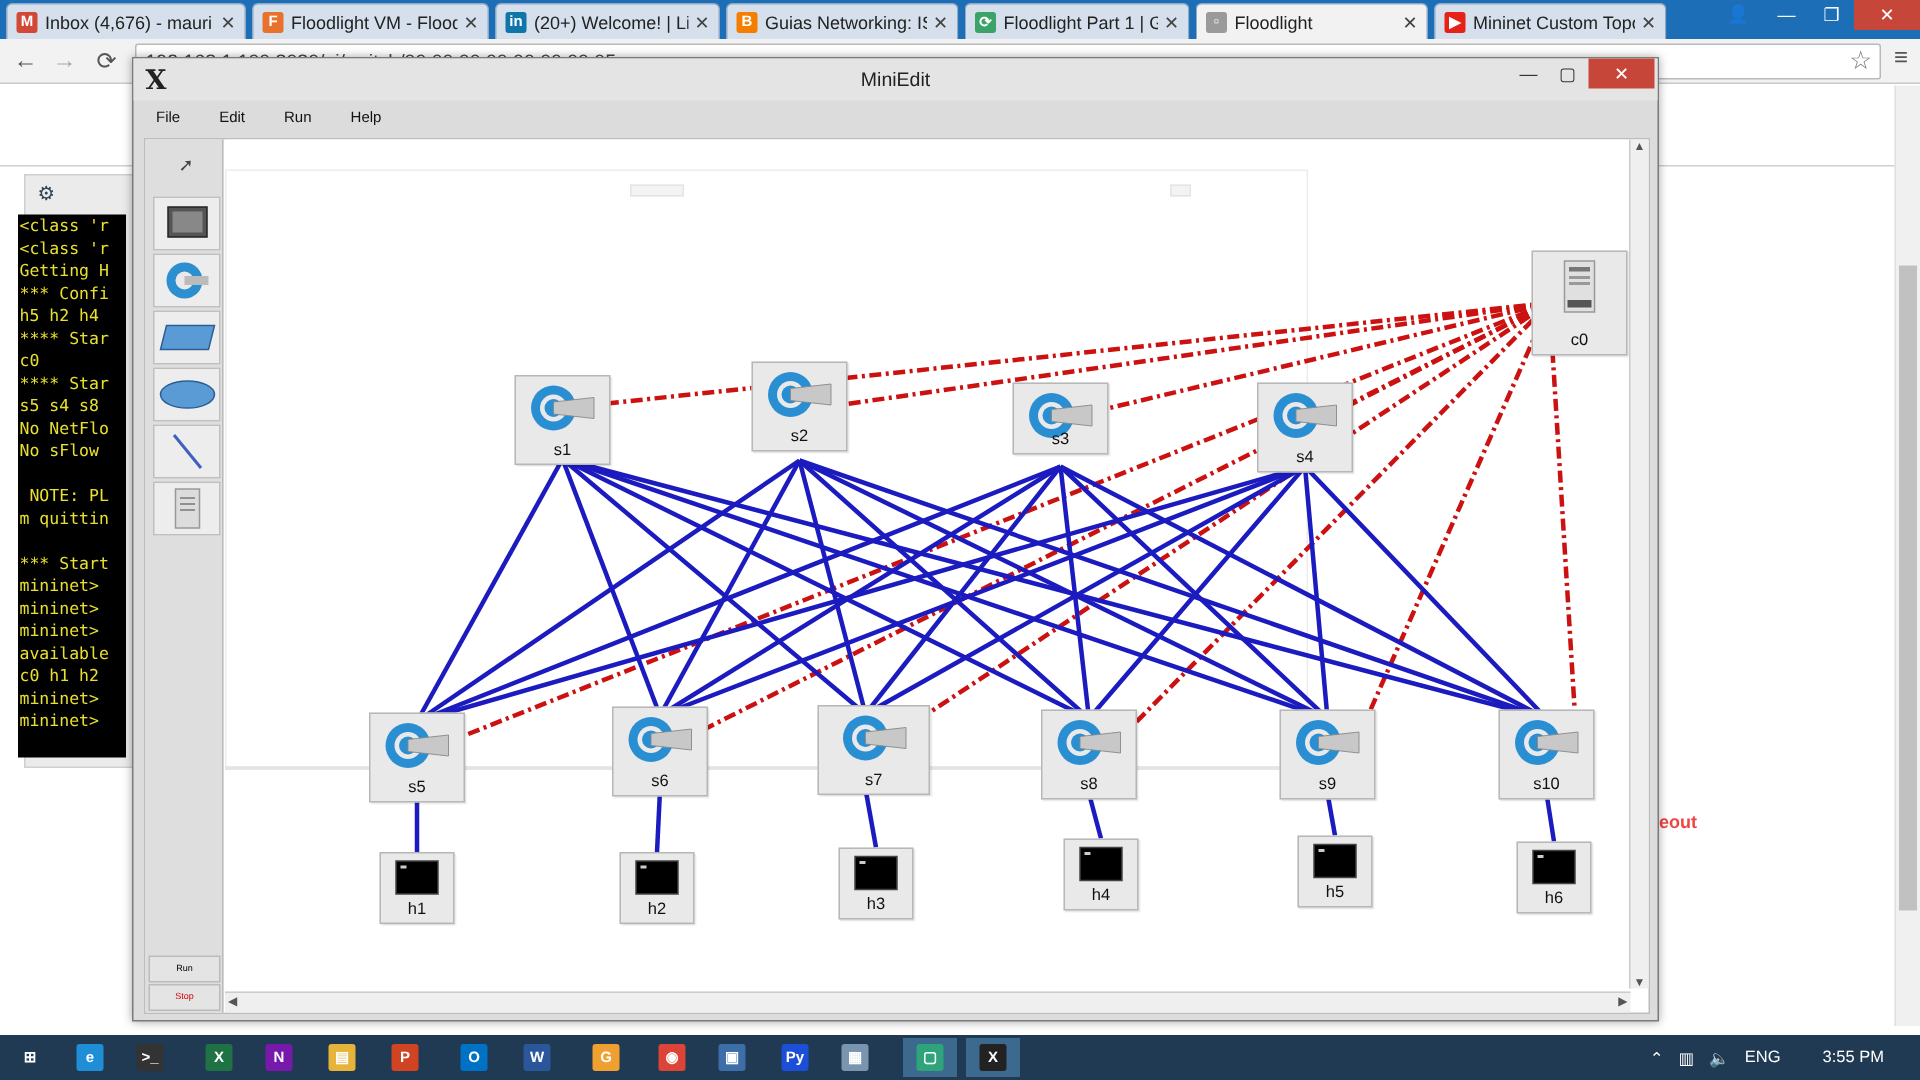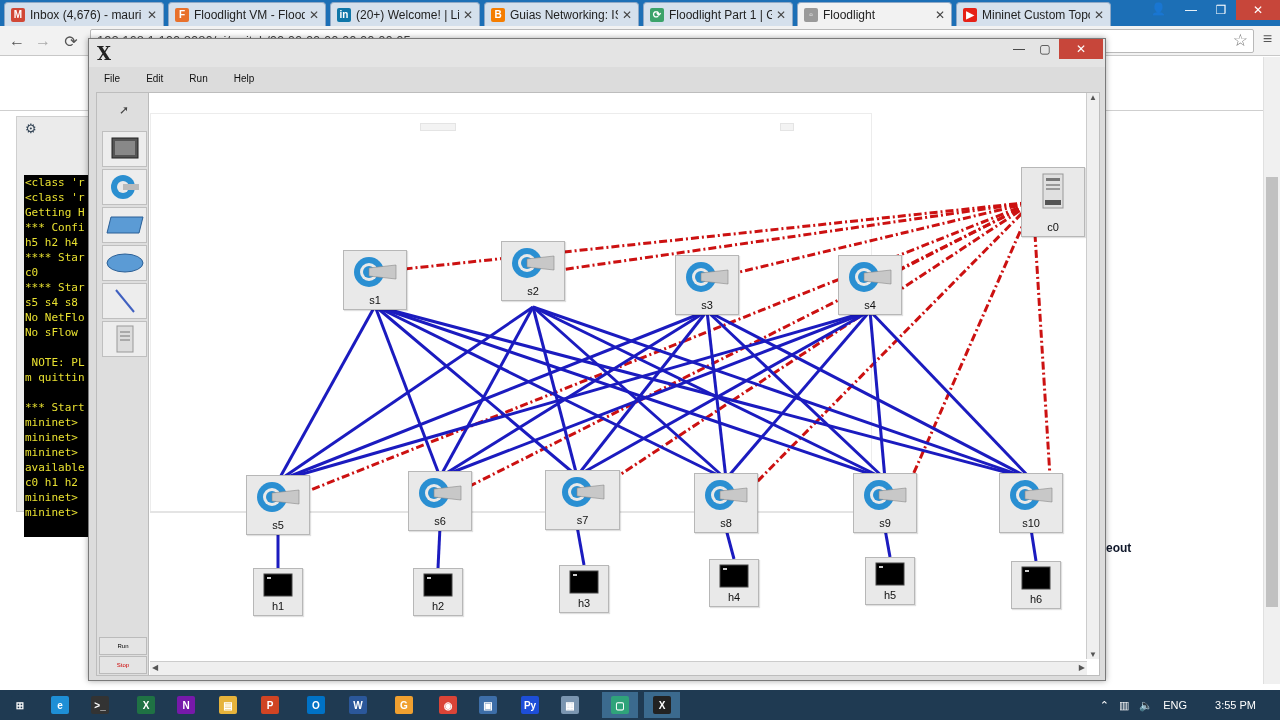--- a/index.html
+++ b/index.html
@@ -20,27 +20,27 @@
 
   .toolbar { position: absolute; left: 0; top: 26px; width: 1280px; height: 30px; background: #f2f2f2; border-bottom: 1px solid #c8c8c8; }
   .nav-btn { position: absolute; top: 4px; width: 22px; height: 22px; font-size: 16px; color: #555; display:flex; align-items:center; justify-content:center; }
   .omnibox { position: absolute; left: 90px; top: 3px; width: 1164px; height: 24px; background: #fff; border: 1px solid #b9b9b9; border-radius: 2px; font-size: 13px; color: #444; padding: 3px 6px; }
   .star { position: absolute; right: 32px; top: 4px; font-size: 17px; color: #777; }
   .menu-btn { position: absolute; right: 8px; top: 4px; font-size: 16px; color: #555; }
 
   .page-hr { position: absolute; left: 0; top: 110px; width: 1280px; height: 1px; background: #cfcfcf; }
   .page-scrollbar { position: absolute; right: 0; top: 57px; width: 17px; height: 627px; background: #f0f0f0; border-left: 1px solid #e0e0e0; }
   .page-scrollbar .thumb { position: absolute; left: 2px; top: 120px; width: 12px; height: 430px; background: #c1c1c1; }
-  .page-text-tail { position: absolute; left: 1106px; top: 541px; font-size: 12px; font-weight: bold; color: #0f172a; }
+  .page-text-tail { position: absolute; left: 1106px; top: 541px; font-size: 12px; font-weight: bold; color: #ef4444; }
   .page-line { position: absolute; height: 1px; background: #e6e6e6; }
 
   
   .term-frame { position: absolute; left: 16px; top: 116px; width: 80px; height: 396px; background: #ebebeb; border: 1px solid #cfcfcf; }
   .term-frame .ticon { position: absolute; left: 8px; top: 4px; width: 16px; height: 16px; font-size: 13px; color: #345; }
-  .terminal { position: absolute; left: 24px; top: 143px; width: 72px; height: 362px; background: #000; overflow: hidden; margin-top: 32px; }
+  .terminal { position: absolute; left: 12px; top: 143px; width: 72px; height: 362px; background: #000; overflow: hidden; }
   .terminal .tline { font-family: "DejaVu Sans Mono", monospace; font-size: 11px; line-height: 15px; color: #e8e030; white-space: pre; padding-left: 1px; height: 15px; }
 
   
   .me-win { position: absolute; left: 88px; top: 38px; width: 1018px; height: 643px; background: #dcdcdc; border: 1px solid #7a7a7a; box-shadow: 0 0 6px rgba(0,0,0,0.35); }
   .me-title { position: absolute; left: 0; top: 0; width: 100%; height: 28px; background: #e4e4e4; }
   .me-title .xlogo { position: absolute; left: 8px; top: 4px; font-size: 18px; font-weight: bold; color: #222; font-family: "DejaVu Serif", serif; }
   .me-title .ttext { position: absolute; left: 0; width: 100%; top: 6px; text-align: center; font-size: 13px; color: #222; }
   .me-title .tctrl { position: absolute; top: 0; height: 20px; width: 28px; display:flex; align-items:center; justify-content:center; font-size: 12px; color: #333; }
   .me-title .tclose { background: #c7463a; color: #fff; width: 44px; }
   .me-menubar { position: absolute; left: 8px; top: 30px; height: 20px; display: flex; gap: 12px; }
@@ -163,20 +163,21 @@
       <div class="tline">mininet&gt; </div>
       <div class="tline">available</div>
       <div class="tline">c0 h1 h2 </div>
       <div class="tline">mininet&gt; </div>
       <div class="tline">mininet&gt; </div>
     </div>
 
   <div class="me-win">
     <div class="me-title">
       <div class="xlogo">X</div>
+      <div class="ttext">MiniEdit</div>
       <div class="tctrl" style="right:72px">—</div>
       <div class="tctrl" style="right:46px">▢</div>
       <div class="tctrl tclose" style="right:2px">✕</div>
     </div>
     <div class="me-menubar" id="me-menu">
         <span>File</span>
         <span>Edit</span>
         <span>Run</span>
         <span>Help</span>
       </div>
@@ -285,21 +286,21 @@
             </div>
             <div class="node" style="left: 351px; top: 148px; width: 64px; height: 60px;">
               <svg class="nicon" width="46" height="34" viewBox="0 0 46 34">
                 <circle cx="17" cy="17" r="15" fill="#2a8fd2"></circle>
                 <circle cx="17" cy="17" r="9" fill="#e9e9e9"></circle>
                 <circle cx="17" cy="17" r="6" fill="#2a8fd2"></circle>
                 <polygon points="17,13 44,10 44,24 17,21" fill="#c8c8c8" stroke="#888" stroke-width="0.6"></polygon>
               </svg>
               <div class="nlabel">s2</div>
             </div>
-            <div class="node" style="left: 525px; top: 162px; width: 64px; height: 60px;">
+            <div class="node" style="left: 525px; top: 162px; width: 64px; height: 48px;">
               <svg class="nicon" width="46" height="34" viewBox="0 0 46 34">
                 <circle cx="17" cy="17" r="15" fill="#2a8fd2"></circle>
                 <circle cx="17" cy="17" r="9" fill="#e9e9e9"></circle>
                 <circle cx="17" cy="17" r="6" fill="#2a8fd2"></circle>
                 <polygon points="17,13 44,10 44,24 17,21" fill="#c8c8c8" stroke="#888" stroke-width="0.6"></polygon>
               </svg>
               <div class="nlabel">s3</div>
             </div>
             <div class="node" style="left: 688px; top: 162px; width: 64px; height: 60px;">
               <svg class="nicon" width="46" height="34" viewBox="0 0 46 34">

